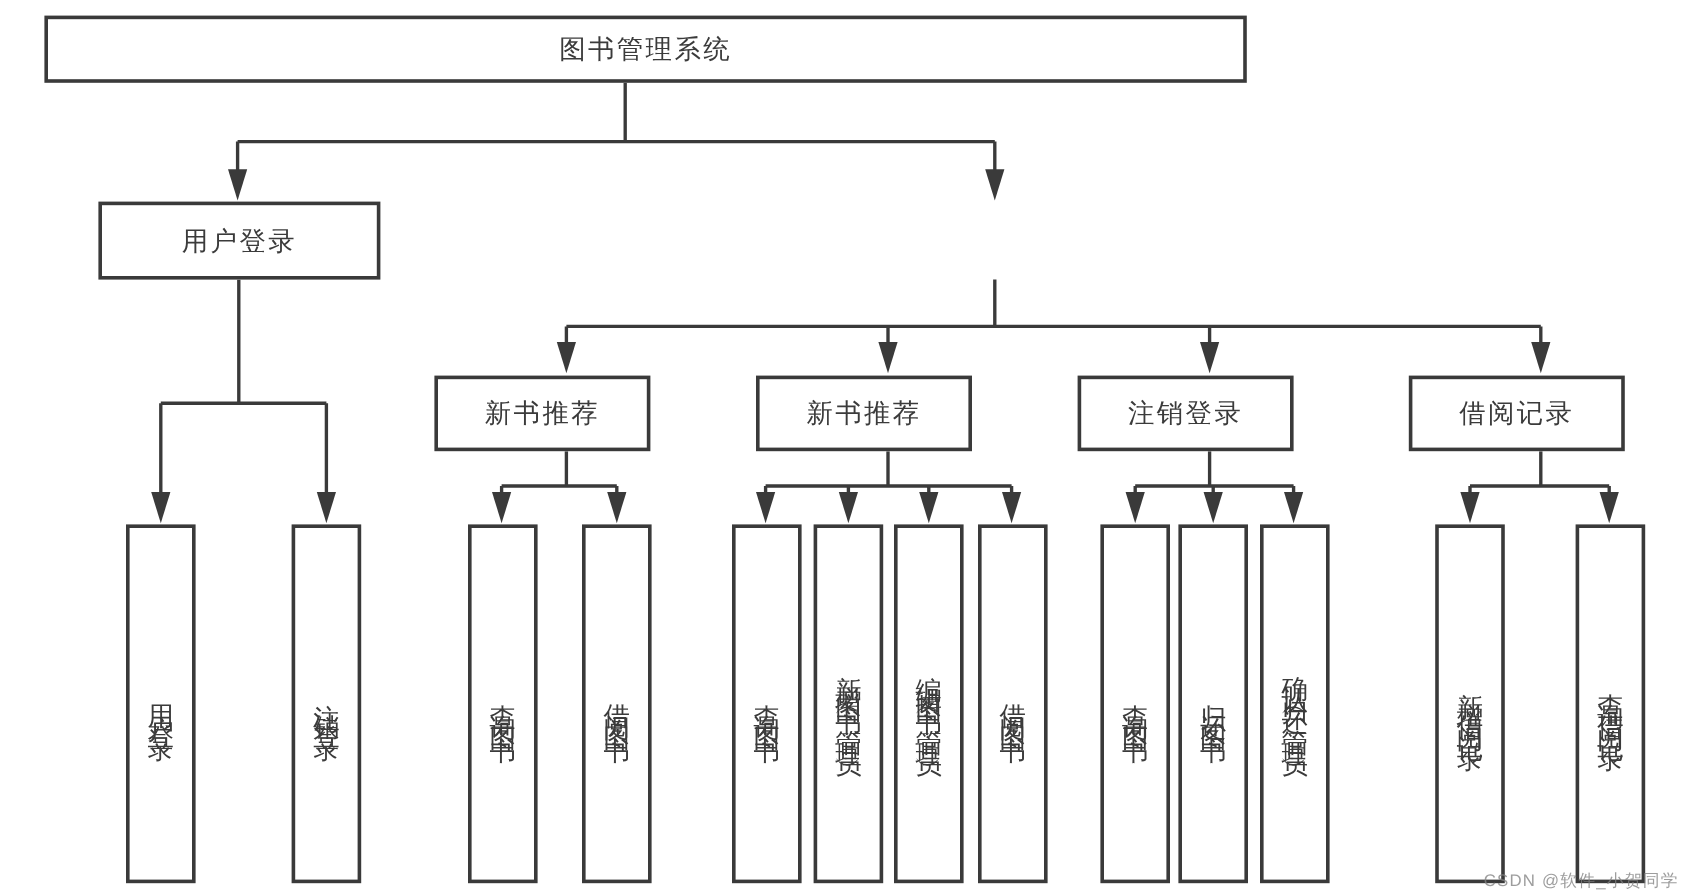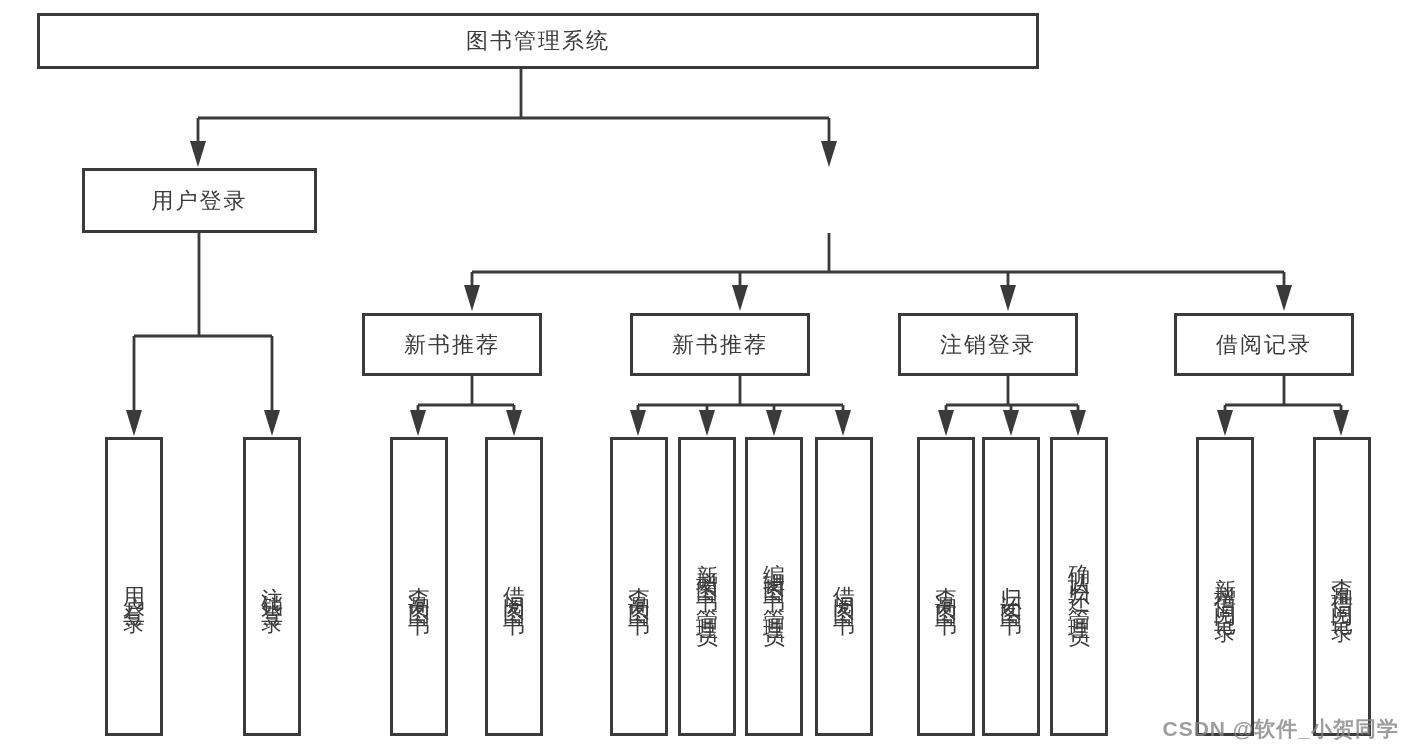--- a/index.html
+++ b/index.html
@@ -44,25 +44,24 @@
     font-size: 22px;
     letter-spacing: 9px;
     line-height: 1;
     white-space: nowrap;
   }
 
   .watermark {
     position: absolute;
     right: 6px;
     bottom: 4px;
-    font-size: 21px;
+    font-size: 14px;
     color: rgba(130, 130, 130, 0.78);
     letter-spacing: 1px;
     z-index: 10;
-    font-weight: bold;
   }
 </style>
 </head>
 <body>
 
 <div class="canvas">
 
   <svg class="connectors" width="1405" height="747" viewBox="0 0 1405 747">
     <g stroke="#3a3a3a" stroke-width="2.8" fill="none">
 

